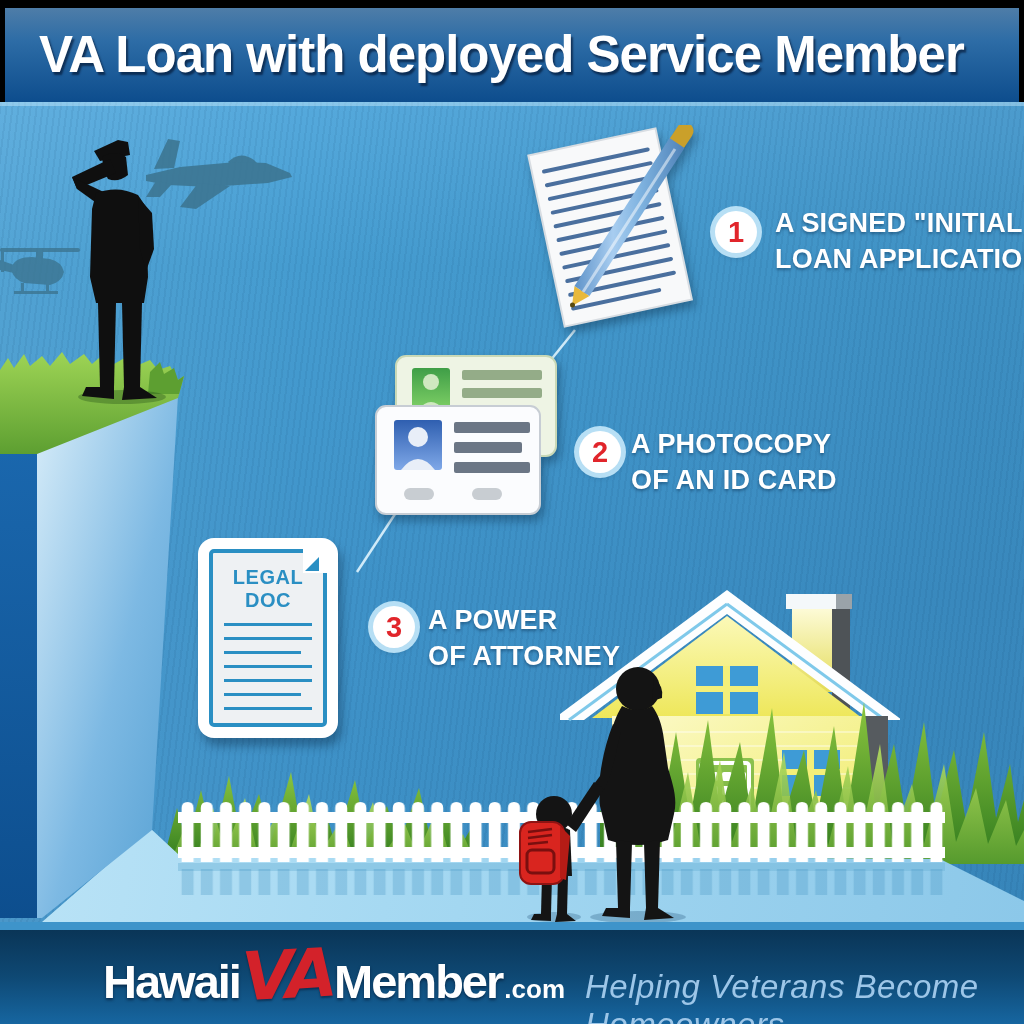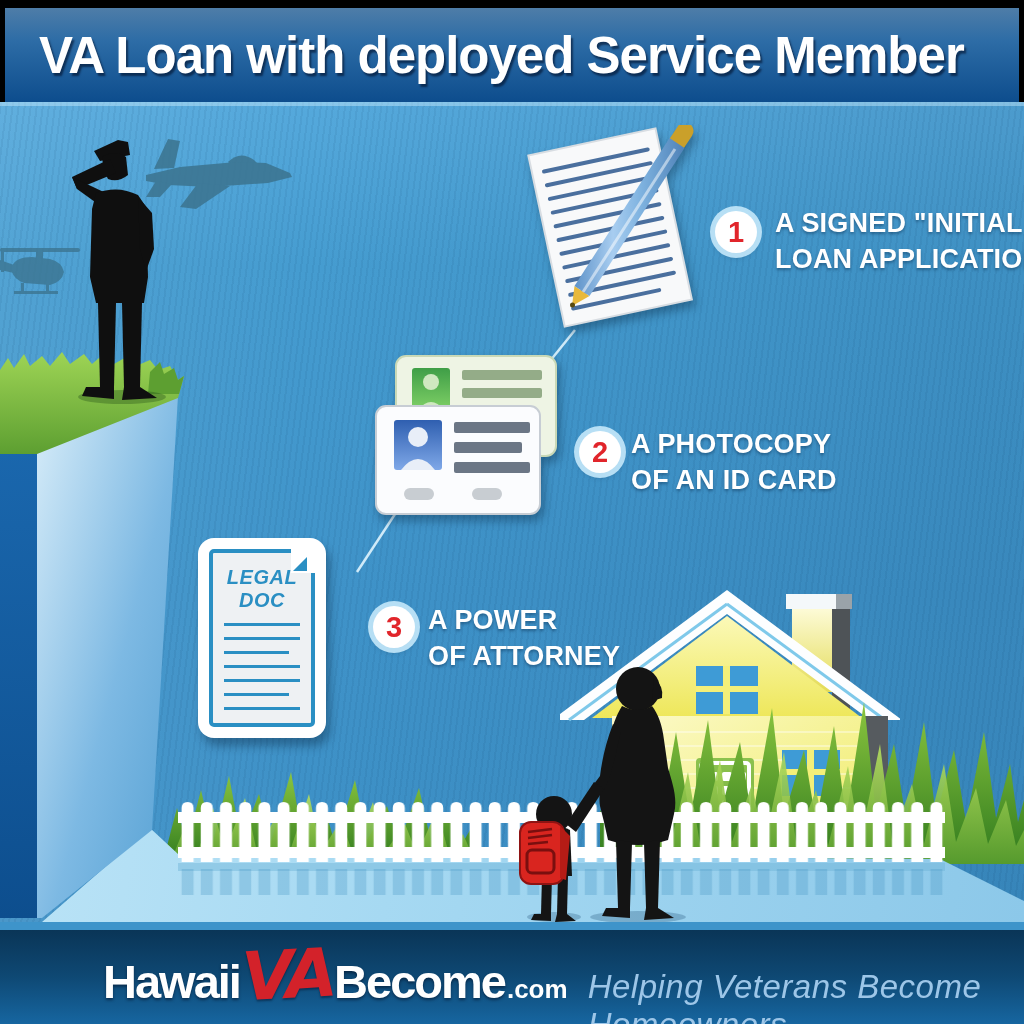--- a/index.html
+++ b/index.html
@@ -7,23 +7,22 @@
   .poster { position:relative; width:1024px; height:1024px; overflow:hidden; background:#3e94ca; }
 
   
   .header {
     position:absolute; top:0; left:0; width:1024px; height:102px; z-index:30;
     border-top:8px solid #000; border-left:5px solid #000; border-right:5px solid #000;
     background:linear-gradient(180deg,#4e7da8 0%, #2d6ca6 35%, #0d4d8d 100%);
   }
   .header h1 {
     color:#fff; font-size:51px; font-weight:bold; letter-spacing:-1px;
-    padding:10px 0 0 34px; white-space:nowrap;
+    padding:17px 0 0 34px; white-space:nowrap;
     text-shadow:2px 3px 2px rgba(0,15,40,.6);
-    margin-top:8px;
   }
 
   
   .scene { position:absolute; top:102px; left:0; width:1024px; height:820px; overflow:hidden;
     background:
       linear-gradient(90deg, rgba(255,255,255,.07), rgba(0,0,0,0) 30%, rgba(0,40,80,.10) 95%),
       linear-gradient(180deg,#55a9dc 0%, #459cd0 20%, #3f93c9 60%, #3d90c6 100%),
       #3f93c9;
   }
   .wall-stripes { position:absolute; inset:0; z-index:0;
@@ -46,22 +45,22 @@
   .num-circle { position:absolute; z-index:11; width:42px; height:42px; border-radius:50%;
     background:#fff; color:#e1252b; font-size:29px; font-weight:bold;
     display:flex; align-items:center; justify-content:center;
     box-shadow:0 0 0 5px rgba(190,228,248,.95), 0 3px 6px rgba(0,25,50,.35); }
   .item-label { position:absolute; z-index:11; color:#fff; font-weight:bold; font-size:27px;
     line-height:36px; letter-spacing:.2px; text-transform:uppercase; white-space:nowrap;
     text-shadow:0 2px 3px rgba(0,30,60,.4); }
   .item-label span { display:block; }
 
   
-  .legal-doc { position:absolute; left:198px; top:436px; width:128px; height:200px; z-index:10;
-    background:#fff; border-radius:16px; box-shadow:4px 8px 10px rgba(0,25,50,.35); padding:11px;font-style:italic; }
+  .legal-doc { position:absolute; left:198px; top:436px; width:140px; height:200px; z-index:10;
+    background:#fff; border-radius:16px; box-shadow:4px 8px 10px rgba(0,25,50,.35); padding:11px; }
   .legal-doc-inner { position:relative; width:100%; height:100%; background:#eef1f3;
     border:4px solid #2a8fc3; border-radius:5px; padding-top:13px; }
   .legal-doc-title { text-align:center; color:#2a8fc3; font-weight:bold; font-size:20px; letter-spacing:.5px; }
   .legal-doc-lines { margin-top:10px; }
   .legal-doc-lines i { display:block; height:3px; background:#2a8fc3; margin:11px 11px 0 11px; }
   .legal-doc-lines i:nth-child(3), .legal-doc-lines i:nth-child(6) { margin-right:22px; }
   .fold { position:absolute; top:-4px; right:-4px; width:24px; height:24px; background:#fff; }
   .fold:after { content:''; position:absolute; left:2px; bottom:2px;
     border-left:14px solid transparent; border-bottom:14px solid #2a8fc3; }
 
@@ -402,19 +401,19 @@
     <div class="item-label" style="left:631px; top:324px;">
       <span>A PHOTOCOPY</span>
       <span>OF AN ID CARD</span>
     </div>
   </div>
 
   <div class="footer">
     <div class="footer-row">
       <span class="logo-hawaii">Hawaii</span>
         <span class="logo-va">VA</span>
-        <span class="logo-loans">Become</span>
+        <span class="logo-loans">Member</span>
         <span class="logo-com">.com</span>
       <span class="tagline">Helping Veterans Become Homeowners</span>
     </div>
   </div>
 
 </div>
 
 </body></html>

